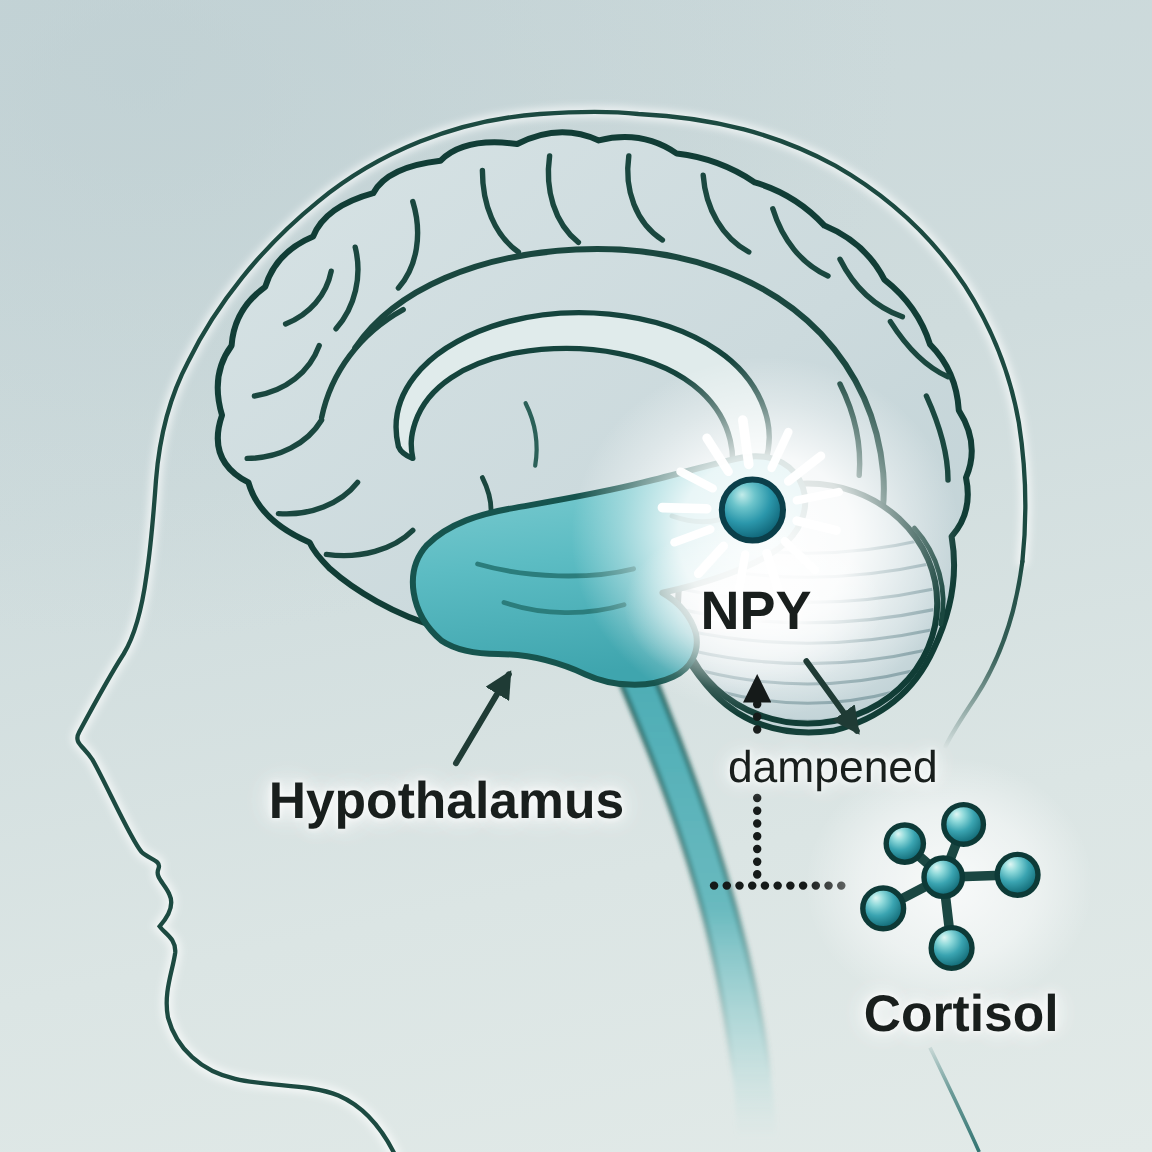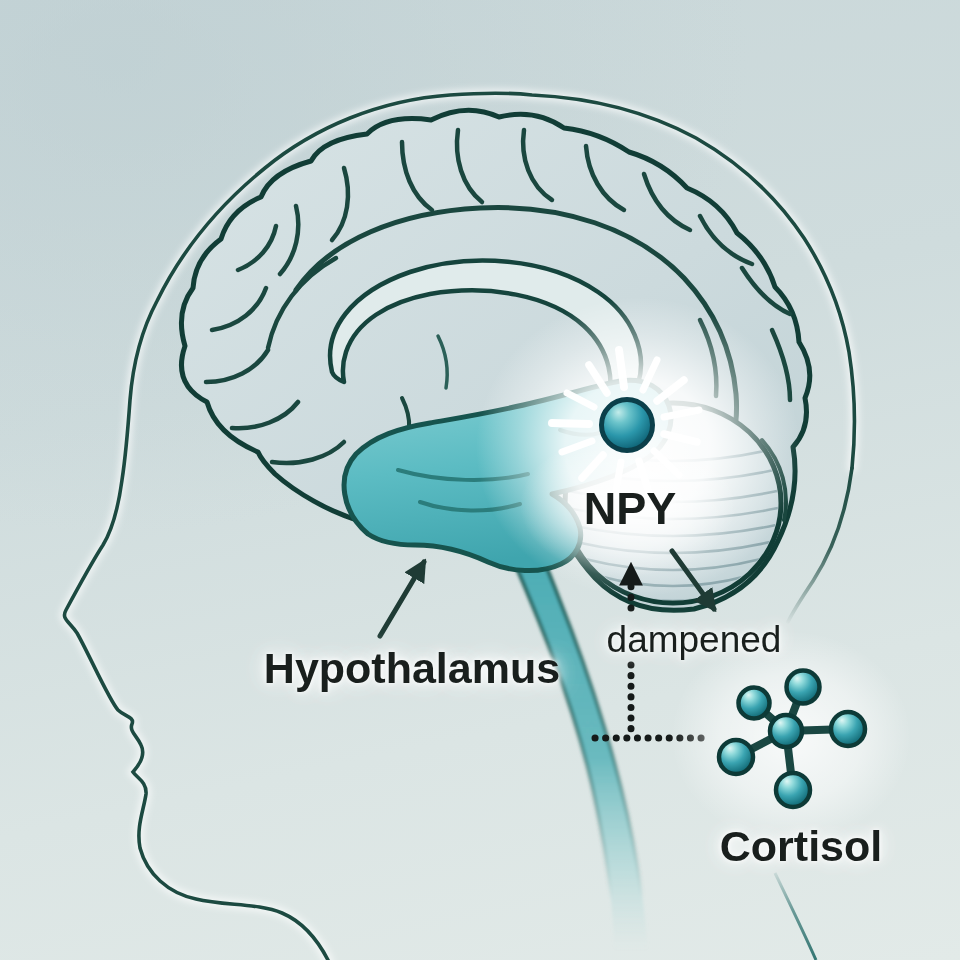--- a/index.html
+++ b/index.html
@@ -19,21 +19,21 @@
   .stage{position:absolute;inset:0;}
   svg{position:absolute;left:0;top:0;}
   .label{
     position:absolute;transform:translate(-50%,-50%);
     color:var(--label-text,#191f1d);white-space:nowrap;
     text-shadow:0 0 5px rgba(255,255,255,.95),0 0 12px rgba(255,255,255,.9),
                 0 0 22px rgba(255,255,255,.8),0 0 34px rgba(255,255,255,.6);
     text-align:right;
   }
   .label-bold{font-weight:700;}
-  #hypothalamus-label{left:372px;top:668px;font-size:43px;margin-left:40px;}
+  #hypothalamus-label{left:372px;top:668px;font-size:43px;}
   #npy-label{left:630px;top:509px;font-size:45px;}
   #dampened-label{left:694px;top:640px;font-size:37px;font-weight:400;}
   #cortisol-label{left:801px;top:846px;font-size:43px;}
   .head-line{stroke:var(--outline-dark-teal,#1c4a41);}
 </style>
 </head>
 <body>
 
 <div class="stage">
 <svg width="960" height="960" viewBox="0 0 960 960">

